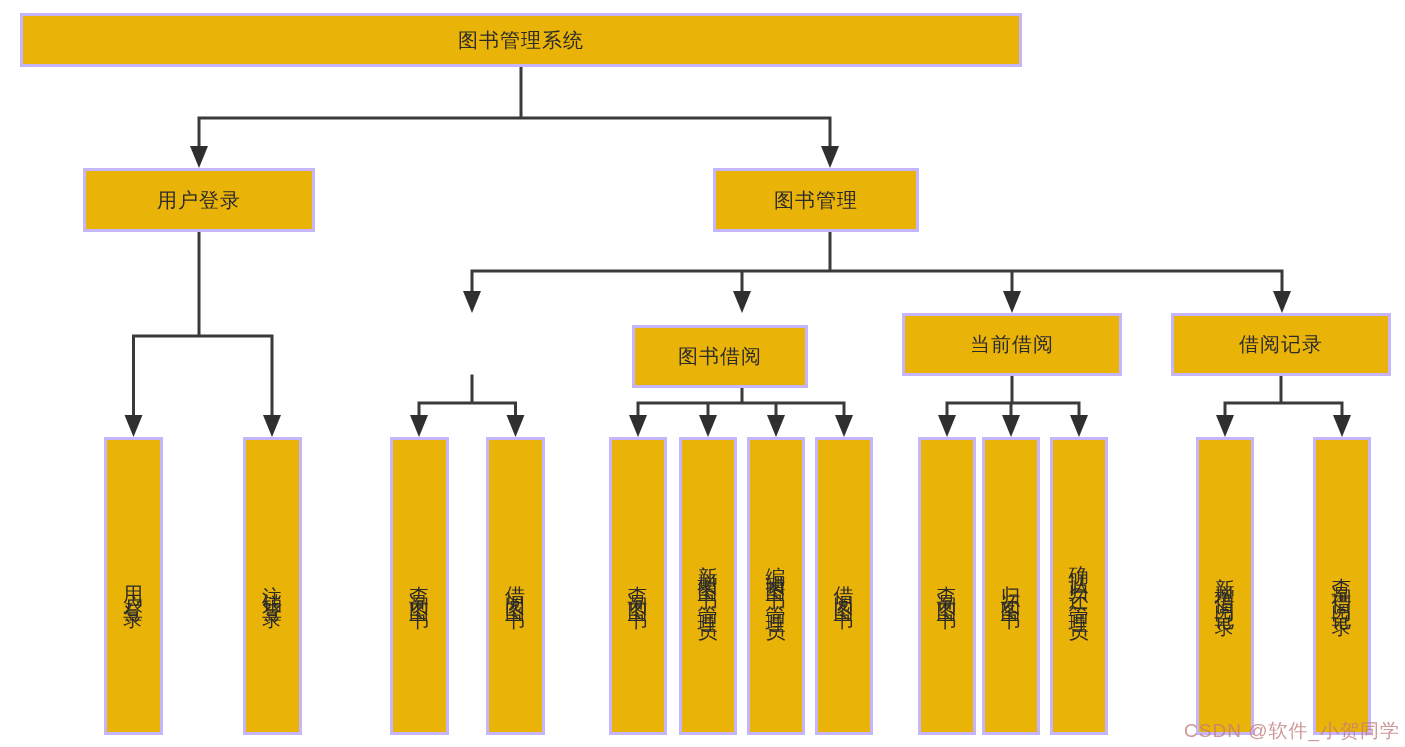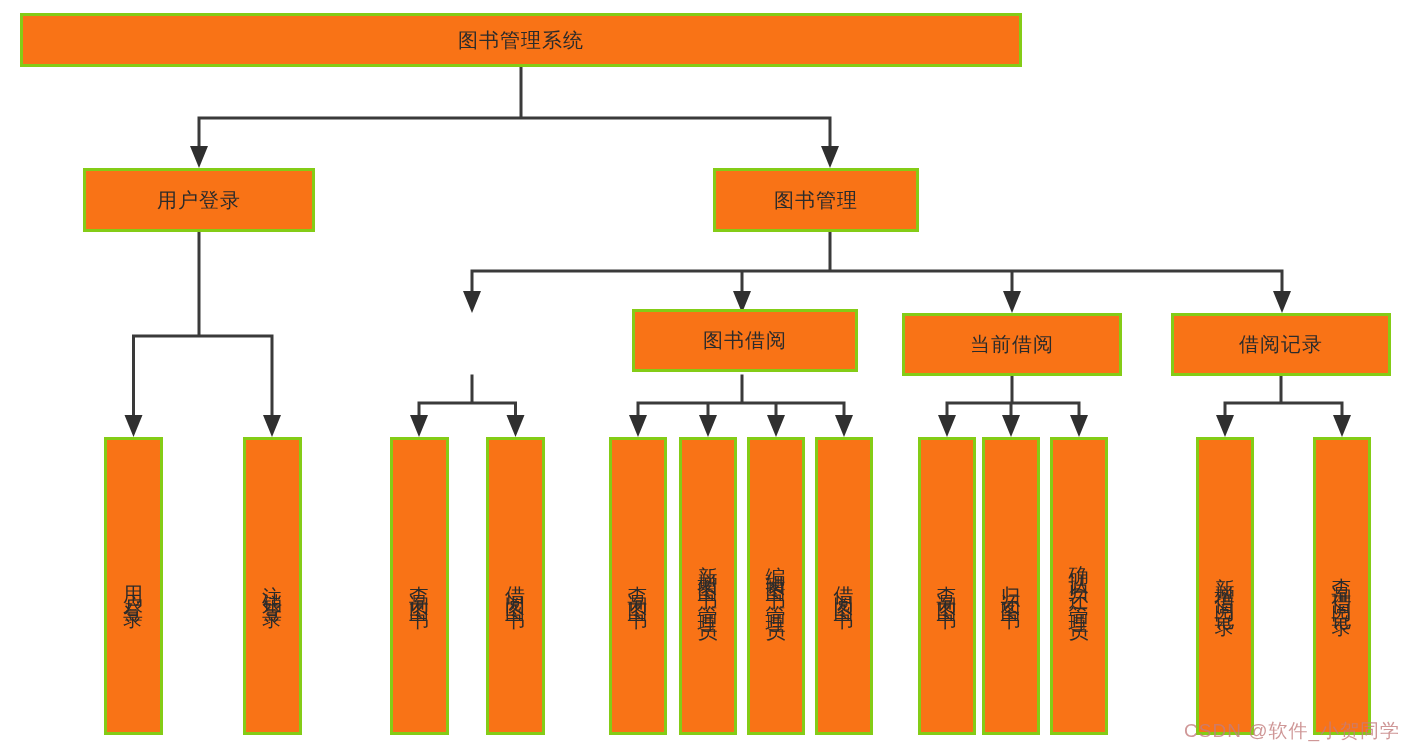--- a/index.html
+++ b/index.html
@@ -1,21 +1,21 @@
 <!DOCTYPE html>
 <html><head>
 <meta charset="utf-8">
 <style>
   html,body{margin:0;padding:0;background:#ffffff;}
   .canvas{
     position:relative;width:1405px;height:747px;background:#ffffff;
     font-family:"Liberation Sans","DejaVu Sans",sans-serif;overflow:hidden;
   }
   .node{
-    position:absolute;box-sizing:border-box;border:3px solid #84cc16;background:#f97316;
+    position:absolute;box-sizing:border-box;border:3px solid #c4b5fd;background:#eab308;
     display:flex;align-items:center;justify-content:center;
     color:#2b2b2b;
   }
   .node.h{font-size:20px;letter-spacing:1px;}
   .node.v{width:59px;height:298px;top:437px;}
   .vtext{
     writing-mode:vertical-rl;text-orientation:mixed;
     font-size:20px;letter-spacing:8px;line-height:1;color:#2b2b2b;
   }
   svg.wires{position:absolute;left:0;top:0;width:1405px;height:747px;}
@@ -85,21 +85,21 @@
     <span>图书管理系统</span>
   </div>
 
   <div class="node h" style="left:83px;top:168px;width:232px;height:64px">
     <span>用户登录</span>
   </div>
   <div class="node h" style="left:713px;top:168px;width:206px;height:64px">
     <span>图书管理</span>
   </div>
 
-  <div class="node h" style="left:632px;top:309px;width:226px;height:63px">
+  <div class="node h" style="left:632px;top:325px;width:176px;height:63px">
     <span>图书借阅</span>
   </div>
   <div class="node h" style="left:902px;top:313px;width:220px;height:63px">
     <span>当前借阅</span>
   </div>
   <div class="node h" style="left:1171px;top:313px;width:220px;height:63px">
     <span>借阅记录</span>
   </div>
 
   <div class="node v" style="left:104px">

